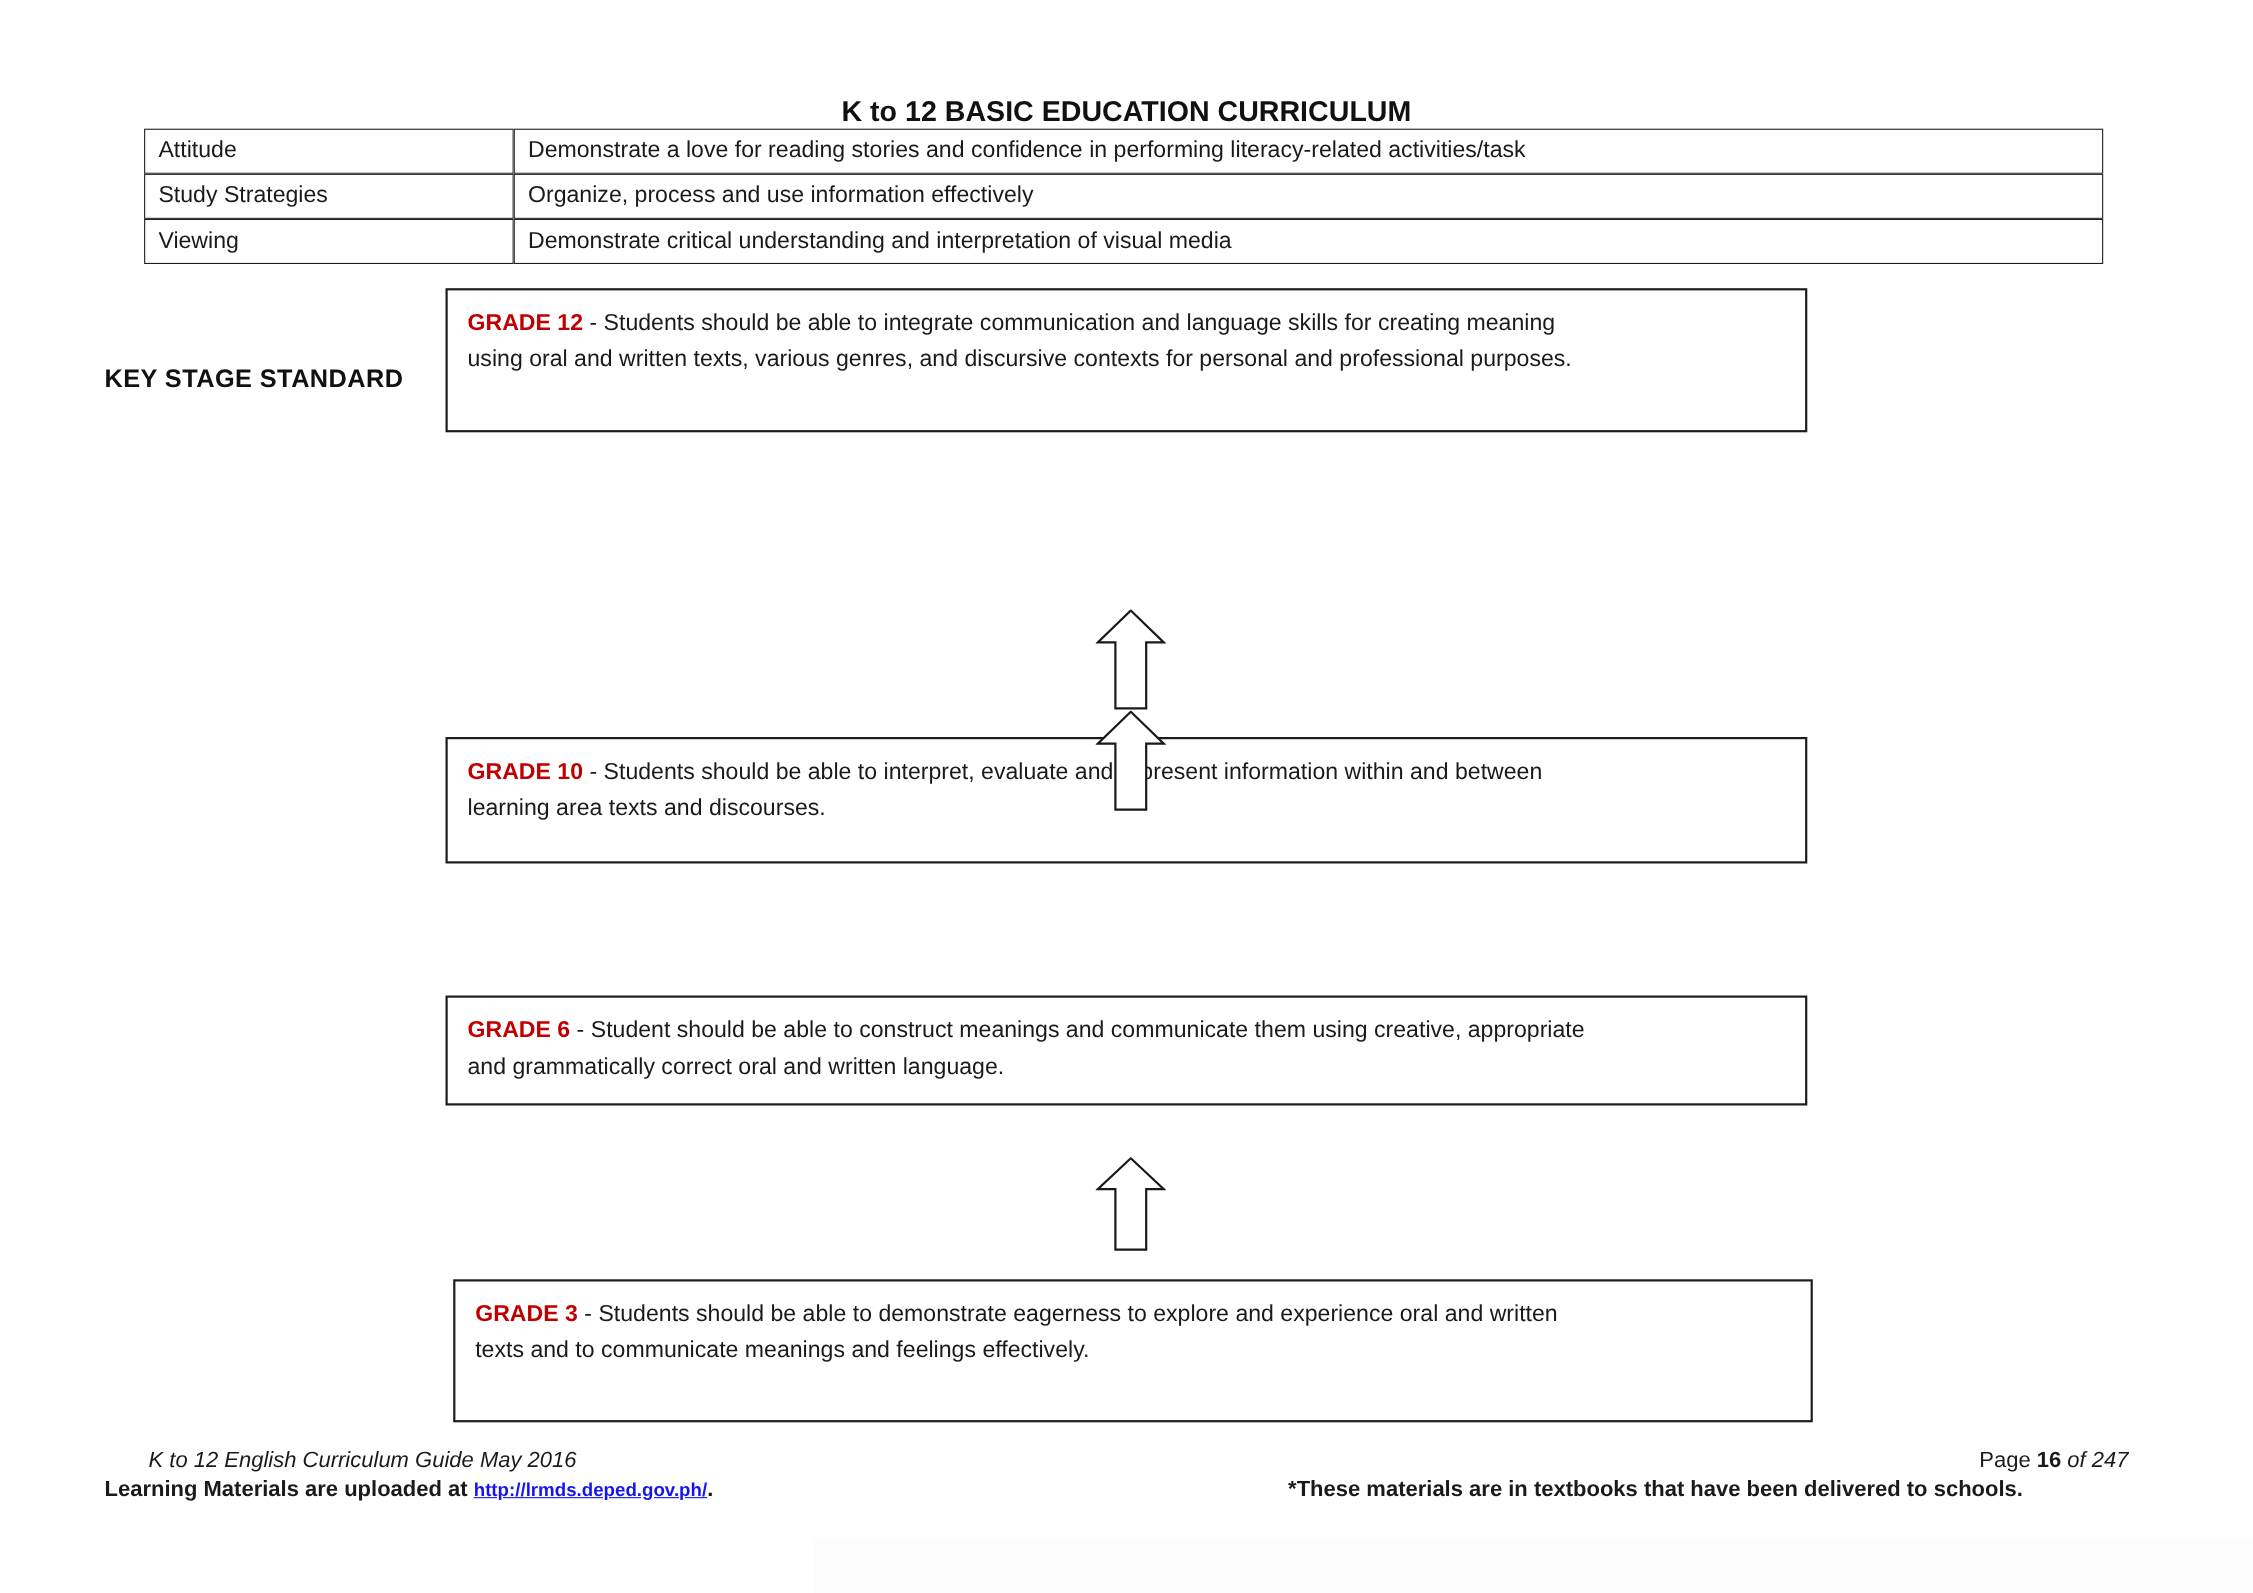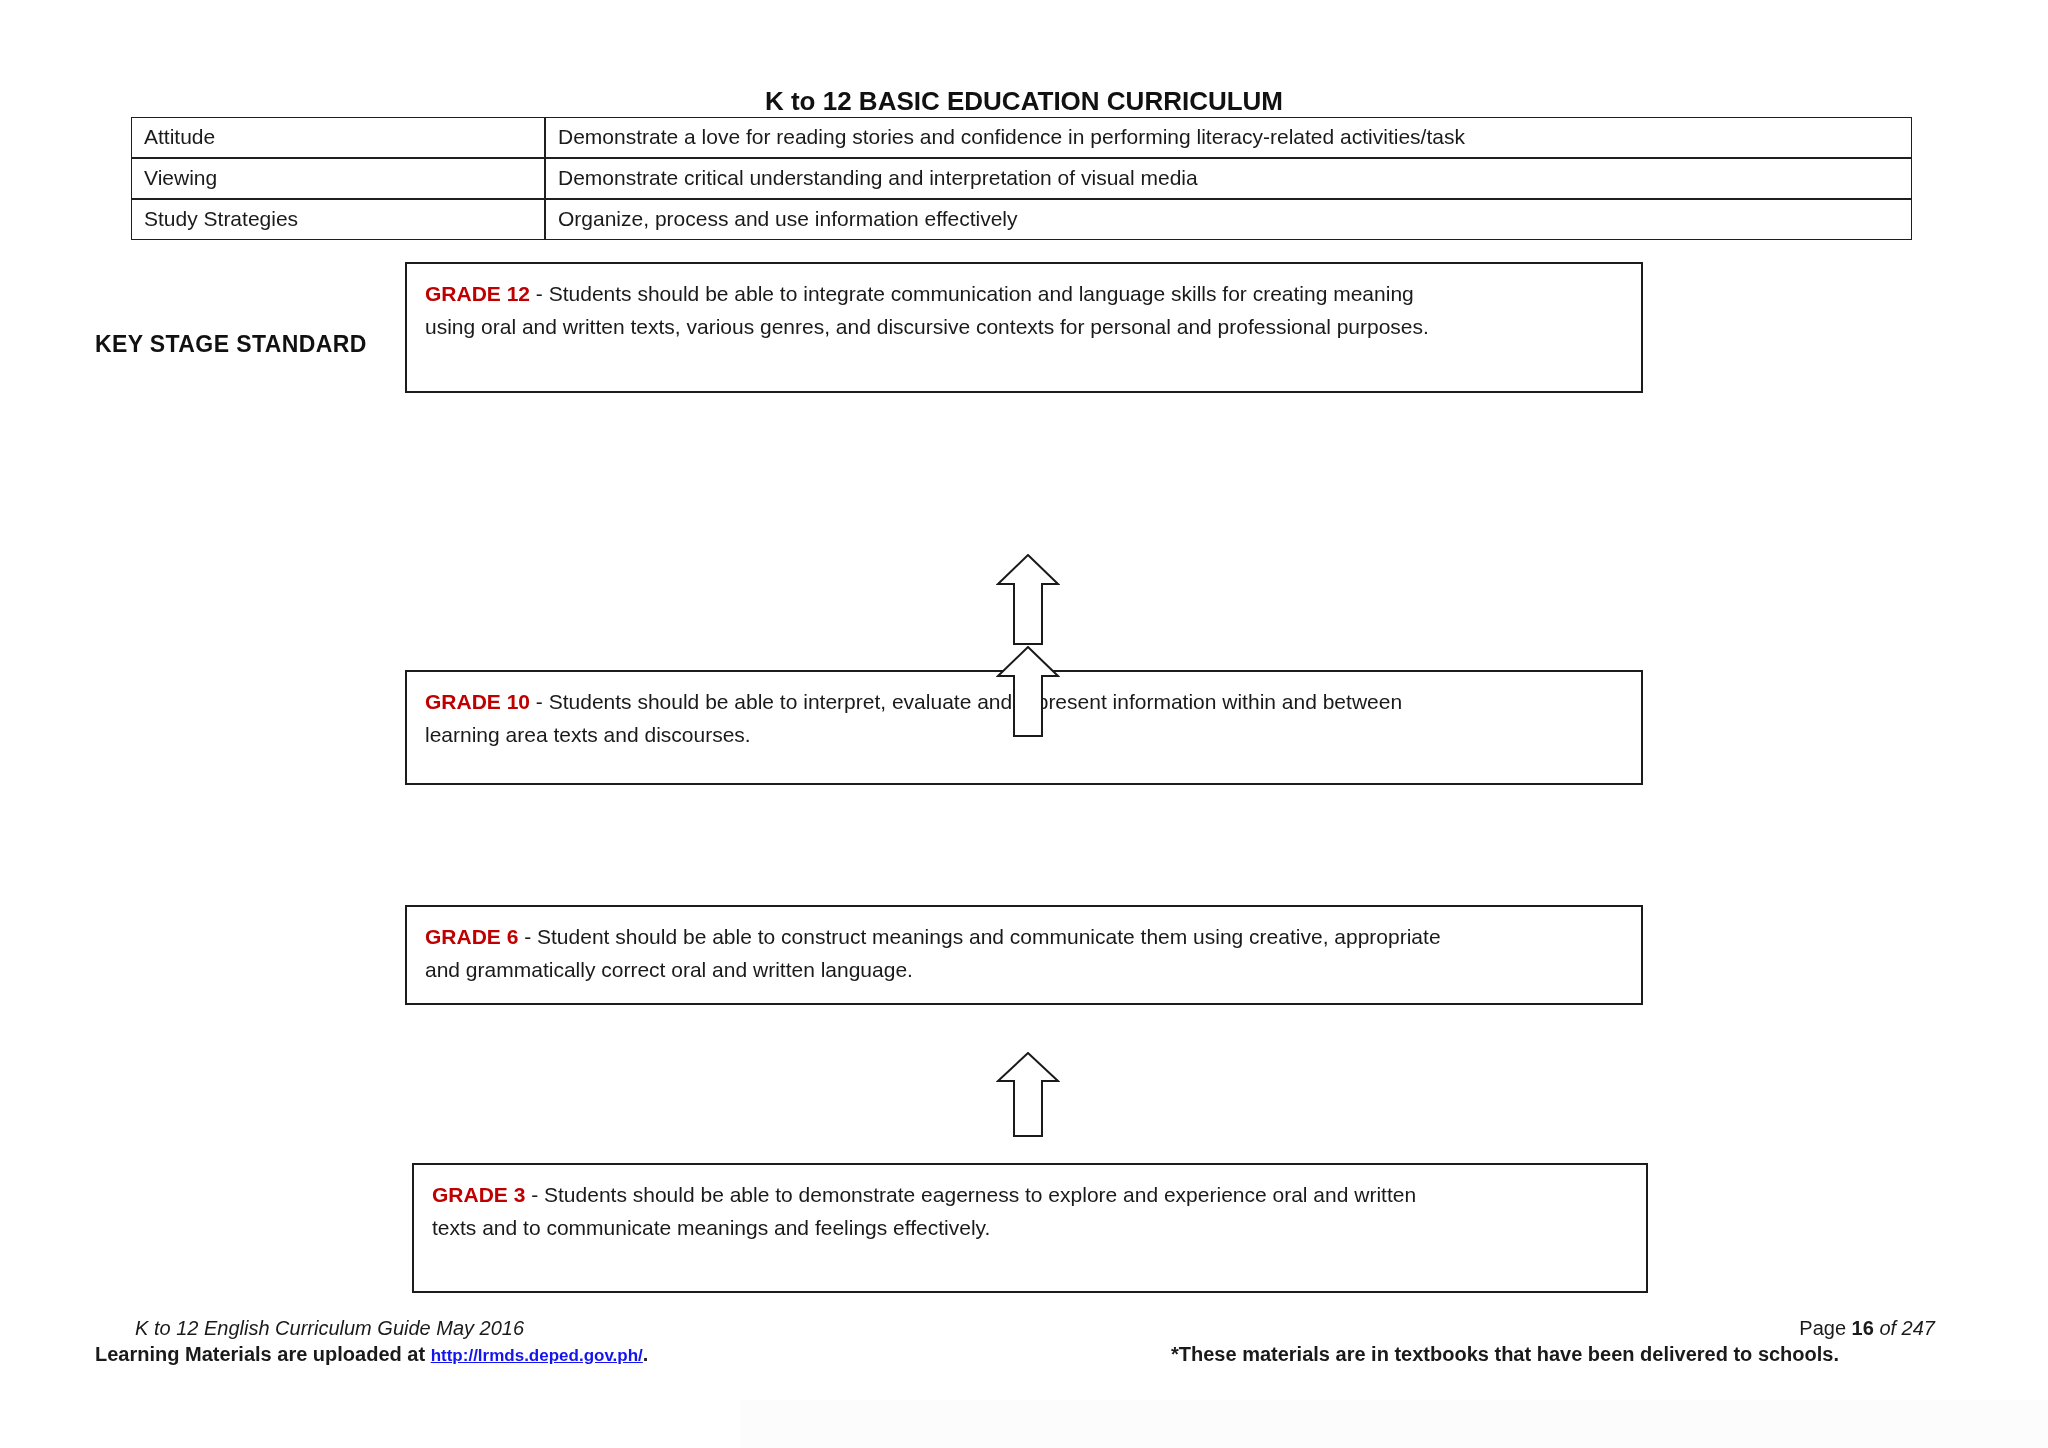--- a/index.html
+++ b/index.html
@@ -20,21 +20,21 @@
     font-size:21px;
   }
   .domain-table td {
     border:1.6px solid #1f1f1f;
     padding:7px 12px 8px 12px;
     background:#fff;
     height:41px;
     vertical-align:middle;
   }
   .domain-table tr + tr td { border-top-width:1px; margin-top:1px; }
-  .domain-table td.col-label { width:414px; }
+  .domain-table td.col-label { width:336px; }
 
   .key-stage-label {
     position:absolute; left:95px; top:331px;
     font-weight:bold; font-size:23px; letter-spacing:0.4px; color:#111;
   }
 
   
   .grade-box {
     position:absolute; left:405px; width:1238px;
     border:2px solid #1c1c1c; background:#ffffff;
@@ -93,26 +93,26 @@
 
   <div class="doc-title">K to 12 BASIC EDUCATION CURRICULUM</div>
 
   <table class="domain-table">
     <tbody>
       <tr>
         <td class="col-label">Attitude</td>
         <td>Demonstrate a love for reading stories and confidence in performing literacy-related activities/task</td>
       </tr>
       <tr>
+        <td class="col-label">Study Strategies</td>
+        <td>Organize, process and use information effectively</td>
+      </tr>
+      <tr>
         <td class="col-label">Viewing</td>
         <td>Demonstrate critical understanding and interpretation of visual media</td>
-      </tr>
-      <tr>
-        <td class="col-label">Study Strategies</td>
-        <td>Organize, process and use information effectively</td>
       </tr>
     </tbody>
   </table>
 
   <div class="key-stage-label">KEY STAGE STANDARD</div>
 
   <div class="grade-box" id="box-grade-12">
     <span class="grade-label">GRADE 12</span><span class="grade-text"> - Students should be able to integrate communication and language skills for creating meaning
 using oral and written texts, various genres, and discursive contexts for personal and professional purposes.</span>
   </div>

